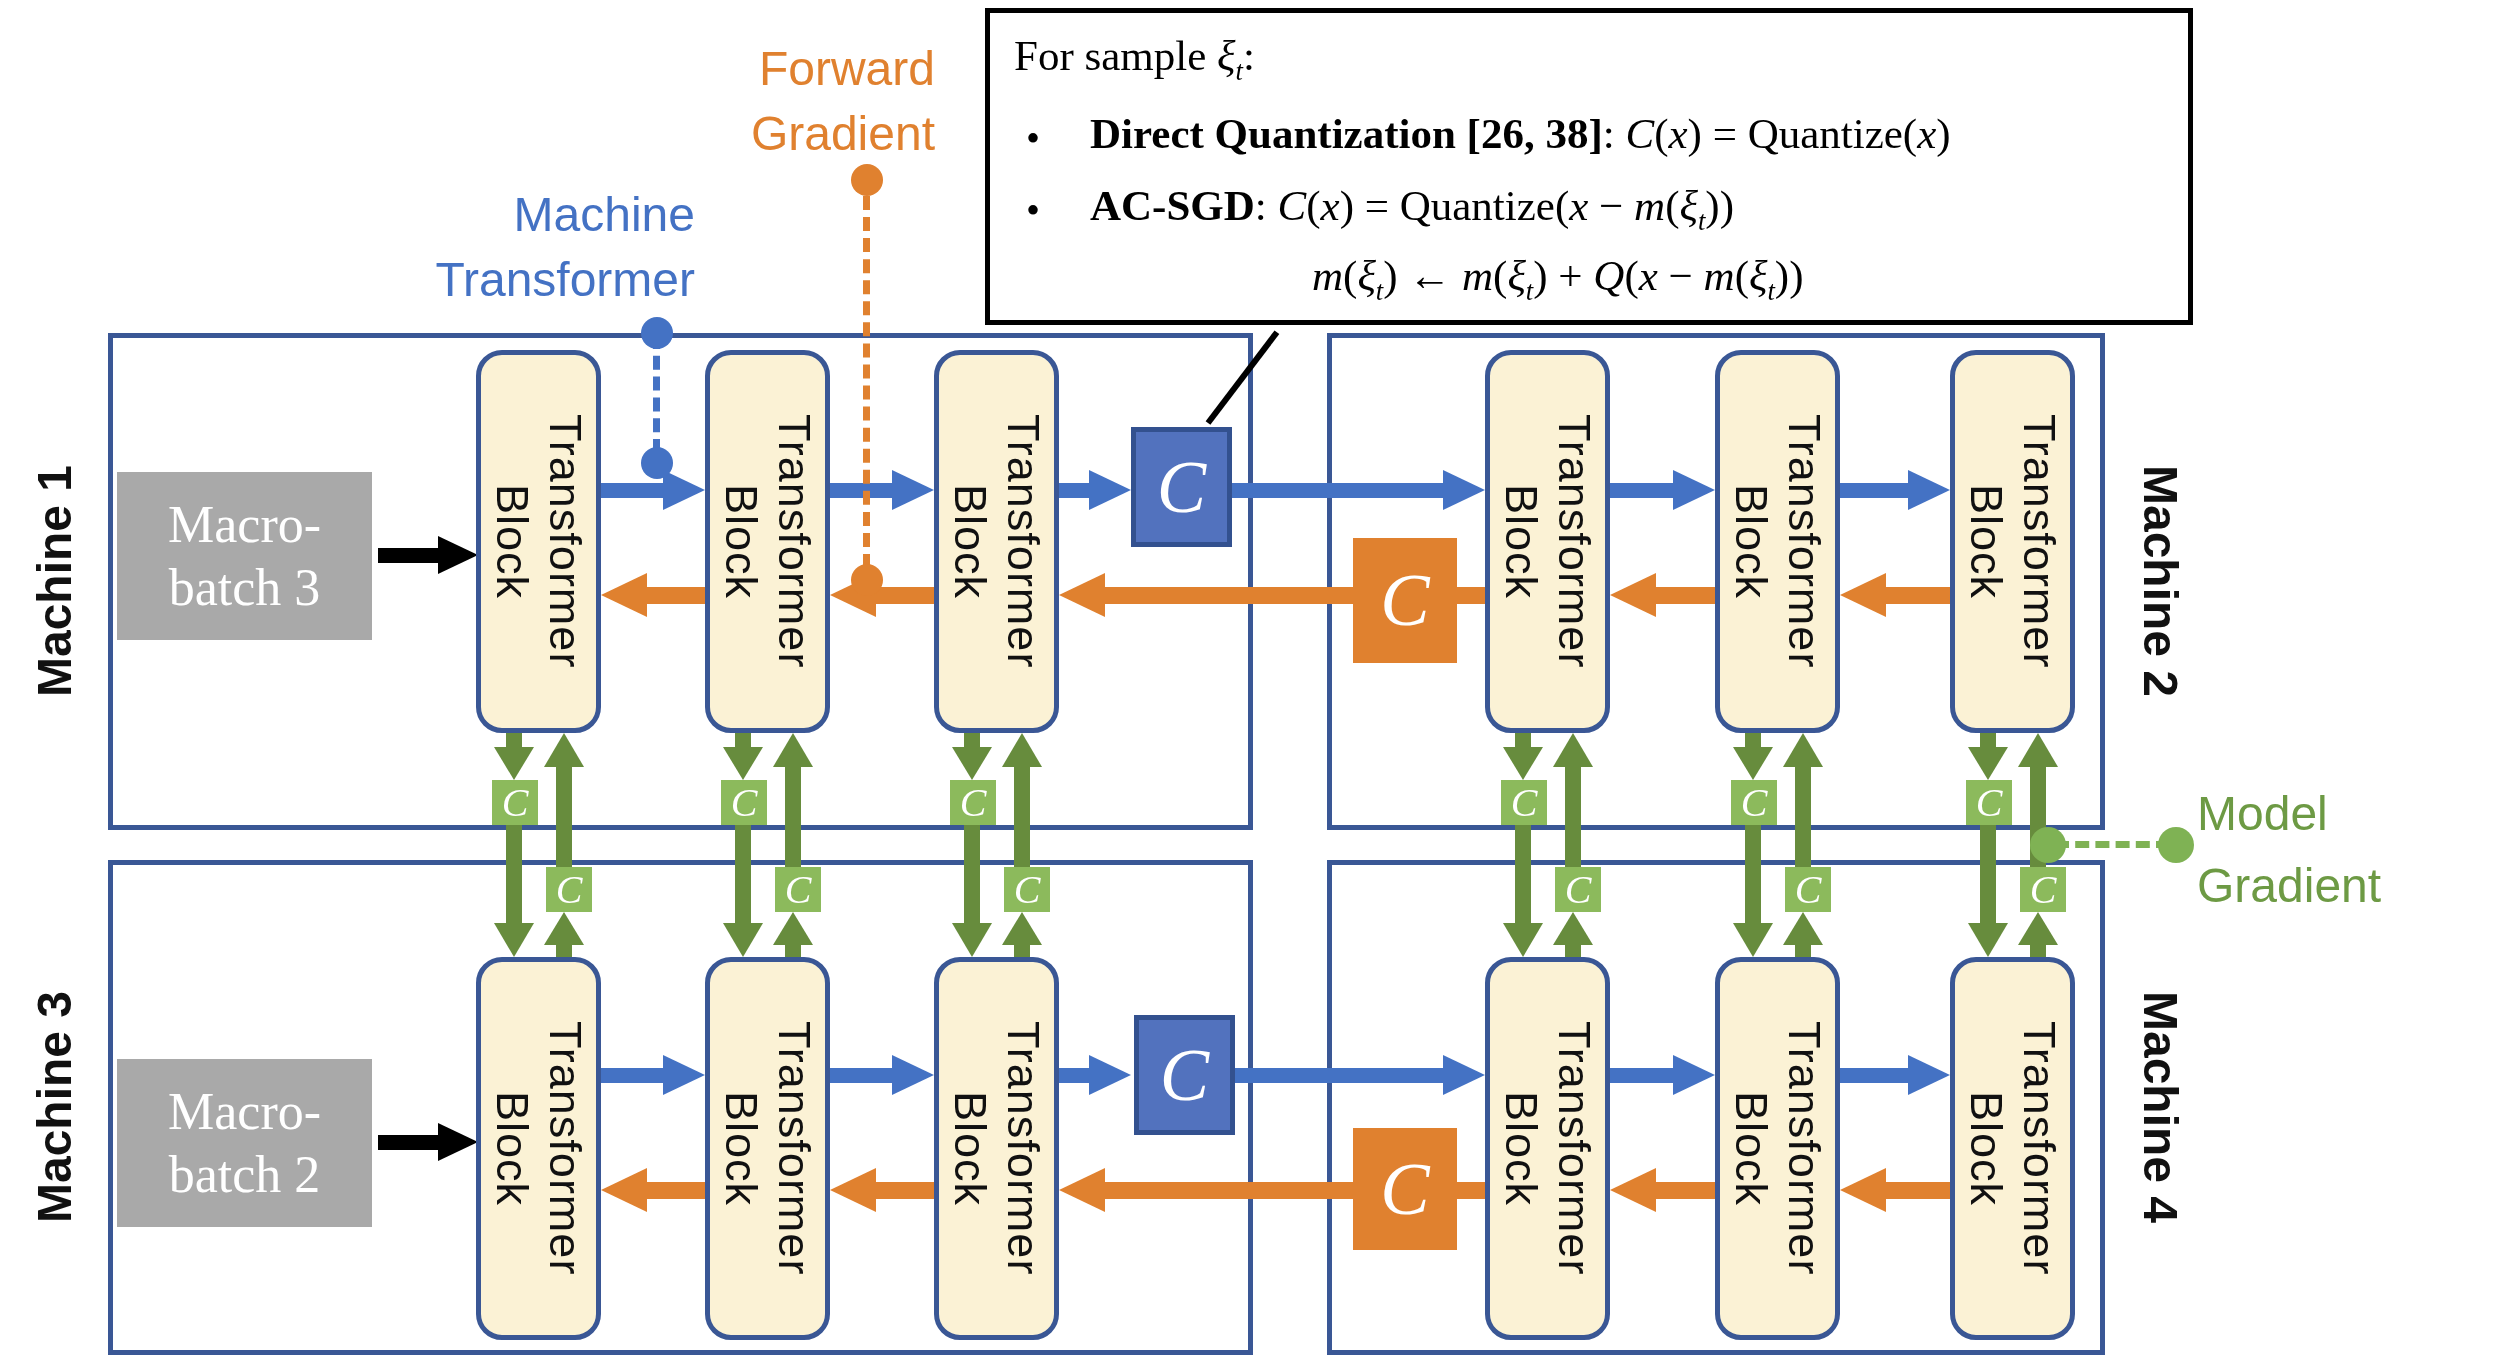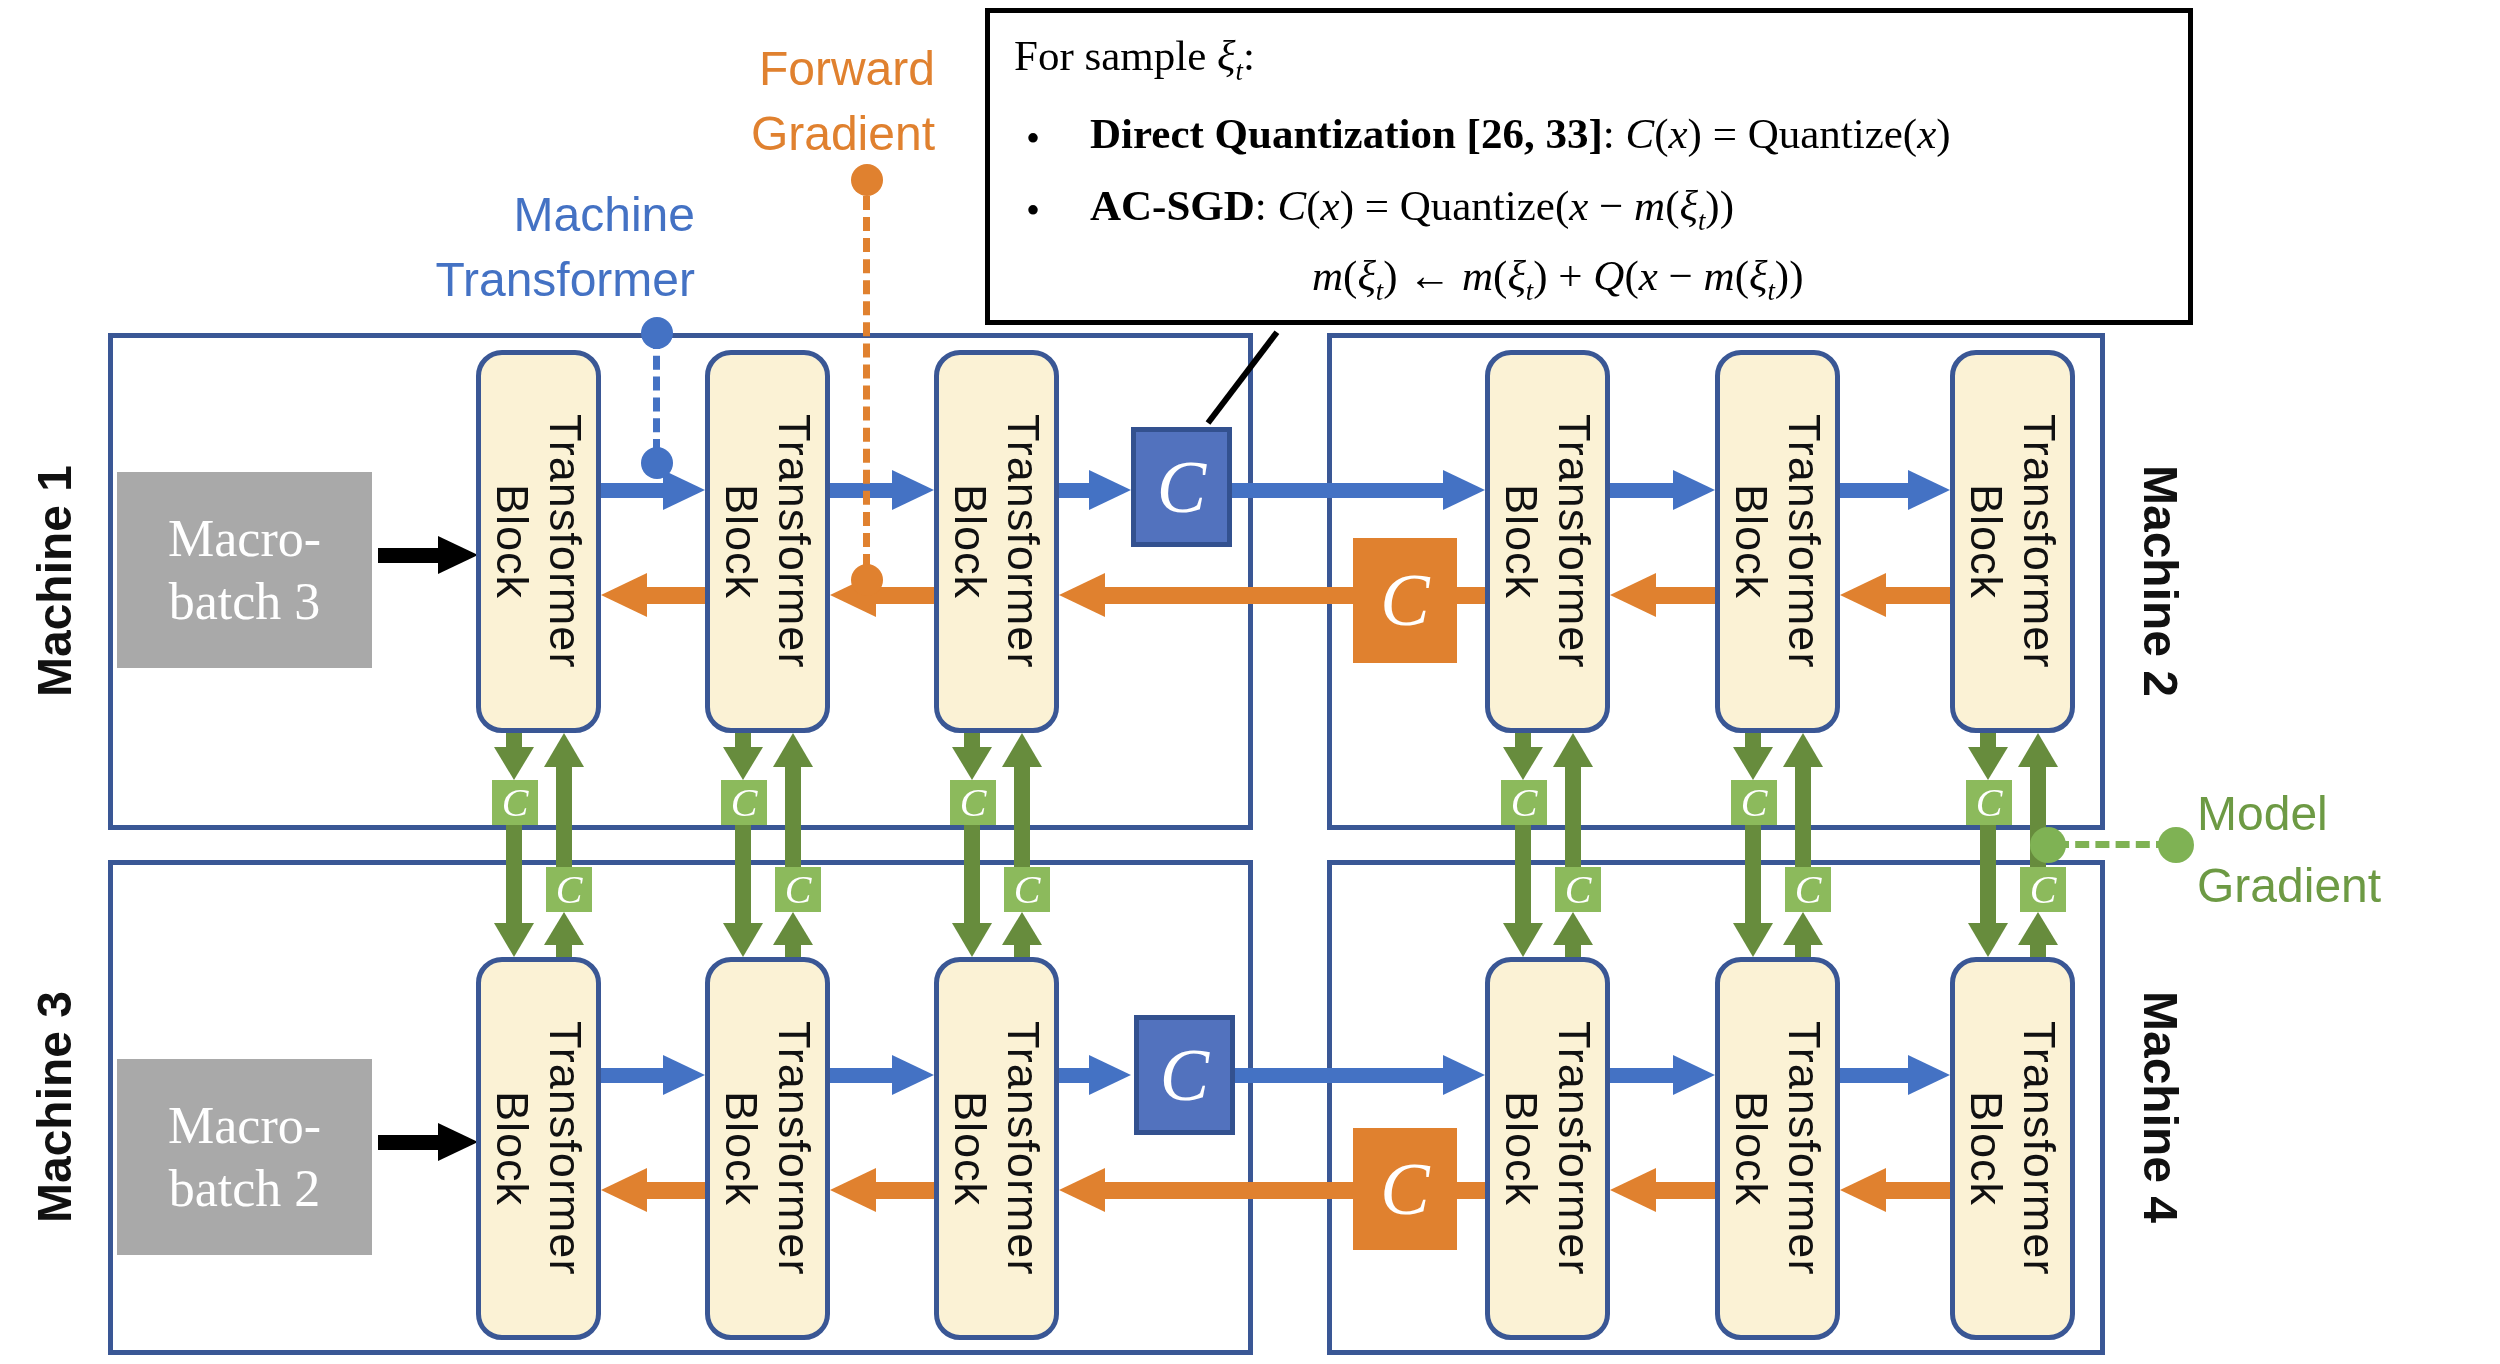--- a/index.html
+++ b/index.html
@@ -5,21 +5,21 @@
   html,body{margin:0;padding:0;background:#ffffff;}
   #stage{position:relative;width:2500px;height:1364px;background:#ffffff;overflow:hidden;
          font-family:"Liberation Sans","DejaVu Sans",sans-serif;}
   
   .machine-box{position:absolute;border:5px solid #3A5795;background:transparent;box-sizing:border-box;z-index:1;}
   .machine-label{position:absolute;width:320px;height:60px;line-height:60px;text-align:center;
     font-weight:bold;font-size:48px;color:#111;z-index:6;}
   .rotL{transform:rotate(-90deg);}
   .rotR{transform:rotate(90deg);}
   
-  .macro{position:absolute;width:255px;height:196px;background:#A9A9A9;color:#fff;
+  .macro{position:absolute;width:255px;height:168px;background:#A9A9A9;color:#fff;
     display:flex;flex-direction:column;justify-content:center;align-items:center;
     font-size:52px;line-height:1.22;z-index:4;font-family:"Liberation Serif","DejaVu Serif",serif;}
   
   .tblock{position:absolute;width:125px;height:383px;background:#FBF2D5;border:5px solid #3A5795;
     border-radius:26px;box-sizing:border-box;display:flex;justify-content:center;align-items:center;z-index:4;}
   .vlabel{writing-mode:vertical-rl;font-size:45px;line-height:1.18;color:#111;text-align:center;letter-spacing:1px;}
   
   .cbox{position:absolute;display:flex;justify-content:center;align-items:center;z-index:5;
     font-family:"Liberation Serif","DejaVu Serif",serif;font-style:italic;color:#fff;box-sizing:border-box;}
   .cbox.blue{background:#5272BE;border:5px solid #33518F;font-size:74px;}
@@ -91,21 +91,21 @@
   <div class="dot" style="left:851px;top:164px;width:32px;height:32px;background:#E0812F;"></div>
   <div class="dot" style="left:851px;top:564px;width:32px;height:32px;background:#E0812F;"></div>
 
   <div class="hdash" style="left:2055px;top:841px;width:115px;border-top:7px dashed #7FB254;"></div>
   <div class="dot" style="left:2030px;top:827px;width:36px;height:36px;background:#7FB254;"></div>
   <div class="dot" style="left:2158px;top:827px;width:36px;height:36px;background:#7FB254;"></div>
 
   <div class="formula-box">
     <div class="f-line" style="left:24px;top:18px;"><span>For sample </span><span style="font-style: italic;">ξ</span><sub style="font-style: italic;">t</sub><span>:</span></div>
     <span class="bullet-glyph" style="left:36px;top:102px;">•</span>
-    <div class="f-line" style="left:100px;top:96px;"><span style="font-weight: bold;">Direct Quantization [26, 33]</span><span>: </span><span style="font-style: italic;">C</span><span>(</span><span style="font-style: italic;">x</span><span>) = Quantize(</span><span style="font-style: italic;">x</span><span>)</span></div>
+    <div class="f-line" style="left:100px;top:96px;"><span style="font-weight: bold;">Direct Quantization [26, 38]</span><span>: </span><span style="font-style: italic;">C</span><span>(</span><span style="font-style: italic;">x</span><span>) = Quantize(</span><span style="font-style: italic;">x</span><span>)</span></div>
     <span class="bullet-glyph" style="left:36px;top:174px;">•</span>
     <div class="f-line" style="left:100px;top:168px;"><span style="font-weight: bold;">AC-SGD</span><span>: </span><span style="font-style: italic;">C</span><span>(</span><span style="font-style: italic;">x</span><span>) = Quantize(</span><span style="font-style: italic;">x</span><span> − </span><span style="font-style: italic;">m</span><span>(</span><span style="font-style: italic;">ξ</span><sub style="font-style: italic;">t</sub><span>))</span></div>
     <div class="f-line" style="left:322px;top:238px;"><span style="font-style: italic;">m</span><span>(</span><span style="font-style: italic;">ξ</span><sub style="font-style: italic;">t</sub><span>) ← </span><span style="font-style: italic;">m</span><span>(</span><span style="font-style: italic;">ξ</span><sub style="font-style: italic;">t</sub><span>) + </span><span style="font-style: italic;">Q</span><span>(</span><span style="font-style: italic;">x</span><span> − </span><span style="font-style: italic;">m</span><span>(</span><span style="font-style: italic;">ξ</span><sub style="font-style: italic;">t</sub><span>))</span></div>
   </div>
 
   <div class="pointer-line" style="left:1208px;top:420px;width:114px;transform:rotate(-52.8deg);"></div>
 
   <div class="cbox blue" style="left:1131px;top:427px;width:101px;height:120px;">
     <span>C</span>
   </div>

